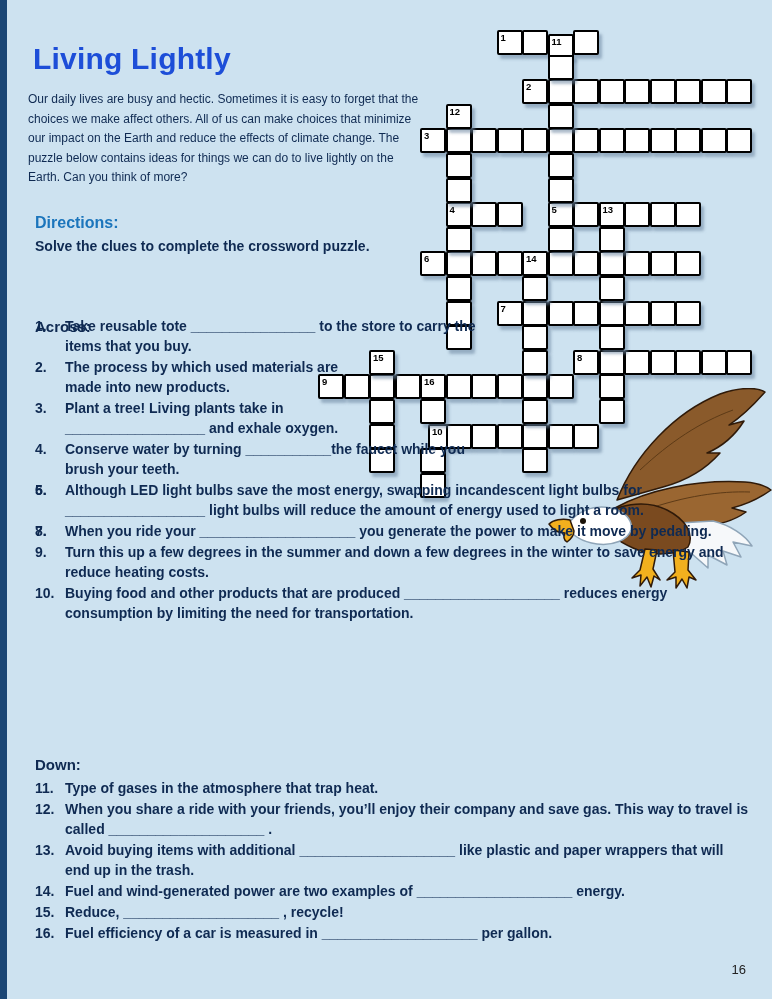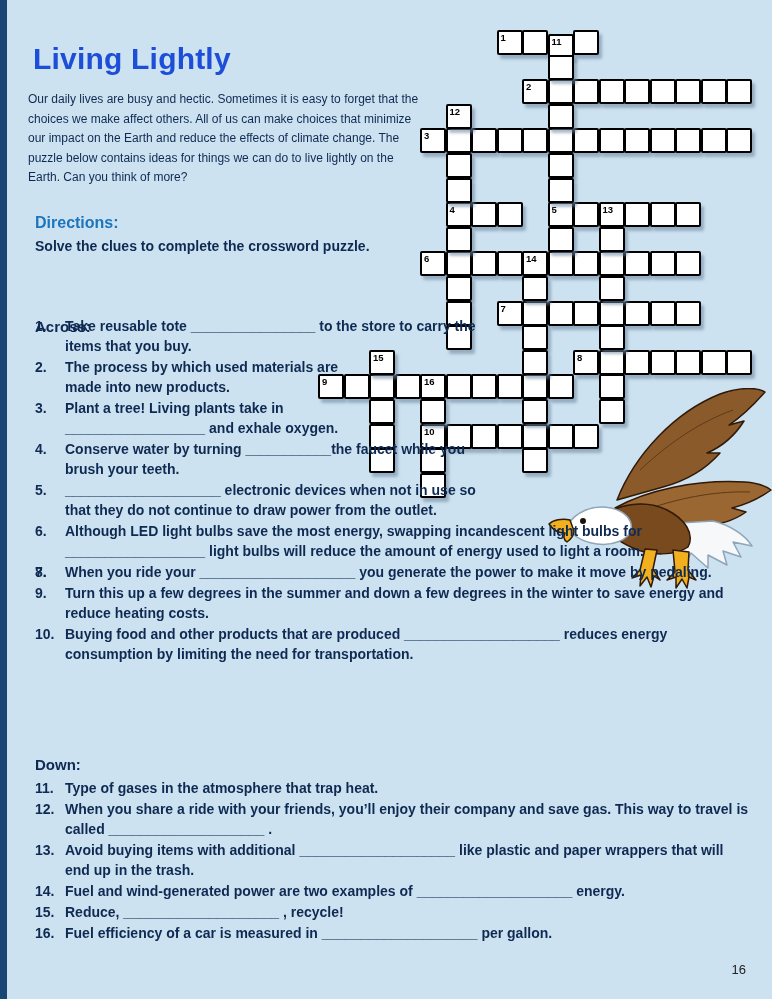--- a/index.html
+++ b/index.html
@@ -64,21 +64,21 @@
 <div class="directions-h">Directions:</div>
 <div class="directions-t">Solve the clues to complete the crossword puzzle.</div>
 
 <div class="section-h across-h">Across:</div>
 
 <ol class="clues across-list">
   <li><span class="clue-num">1.</span><span>Take reusable tote ________________ to the store to carry the items that you buy.</span></li>
   <li><span class="clue-num">2.</span><span>The process by which used materials are made into new products.</span></li>
   <li><span class="clue-num">3.</span><span>Plant a tree! Living plants take in __________________ and exhale oxygen.</span></li>
   <li><span class="clue-num">4.</span><span>Conserve water by turning ___________the faucet while you brush your teeth.</span></li>
-  <li><span class="clue-num">5.</span><span>____________________ electronic devices when not in use so that they do not continue to draw power from the outlet.</span></li>
+  <li><span class="clue-num">5.</span></li>
   <li><span class="clue-num">6.</span><span>Although LED light bulbs save the most energy, swapping incandescent light bulbs for __________________ light bulbs will reduce the amount of energy used to light a room.</span></li>
   <li><span class="clue-num">7.</span></li>
   <li><span class="clue-num">8.</span><span>When you ride your ____________________ you generate the power to make it move by pedaling.</span></li>
   <li><span class="clue-num">9.</span><span>Turn this up a few degrees in the summer and down a few degrees in the winter to save energy and reduce heating costs.</span></li>
   <li><span class="clue-num">10.</span><span>Buying food and other products that are produced ____________________ reduces energy consumption by limiting the need for transportation.</span></li>
 </ol>
 
 <div class="section-h down-h">Down:</div>
 
 <ol class="clues down-list">
@@ -181,21 +181,21 @@
     <div class="cell" style="left: 51px; top: 344.4px;"></div>
     <div class="cell" style="left: 76.5px; top: 344.4px;"></div>
     <div class="cell" style="left: 102px; top: 344.4px;">
       <span class="cellnum">16</span>
     </div>
     <div class="cell" style="left: 127.5px; top: 344.4px;"></div>
     <div class="cell" style="left: 153px; top: 344.4px;"></div>
     <div class="cell" style="left: 178.5px; top: 344.4px;"></div>
     <div class="cell" style="left: 204px; top: 344.4px;"></div>
     <div class="cell" style="left: 229.5px; top: 344.4px;"></div>
-    <div class="cell" style="left: 102px; top: 393.6px;">
+    <div class="cell" style="left: 110px; top: 393.6px;">
       <span class="cellnum">10</span>
     </div>
     <div class="cell" style="left: 127.5px; top: 393.6px;"></div>
     <div class="cell" style="left: 153px; top: 393.6px;"></div>
     <div class="cell" style="left: 178.5px; top: 393.6px;"></div>
     <div class="cell" style="left: 204px; top: 393.6px;"></div>
     <div class="cell" style="left: 229.5px; top: 393.6px;"></div>
     <div class="cell" style="left: 255px; top: 393.6px;"></div>
     <div class="cell" style="left: 229.5px; top: 24.6px;"></div>
     <div class="cell" style="left: 229.5px; top: 73.8px;"></div>

